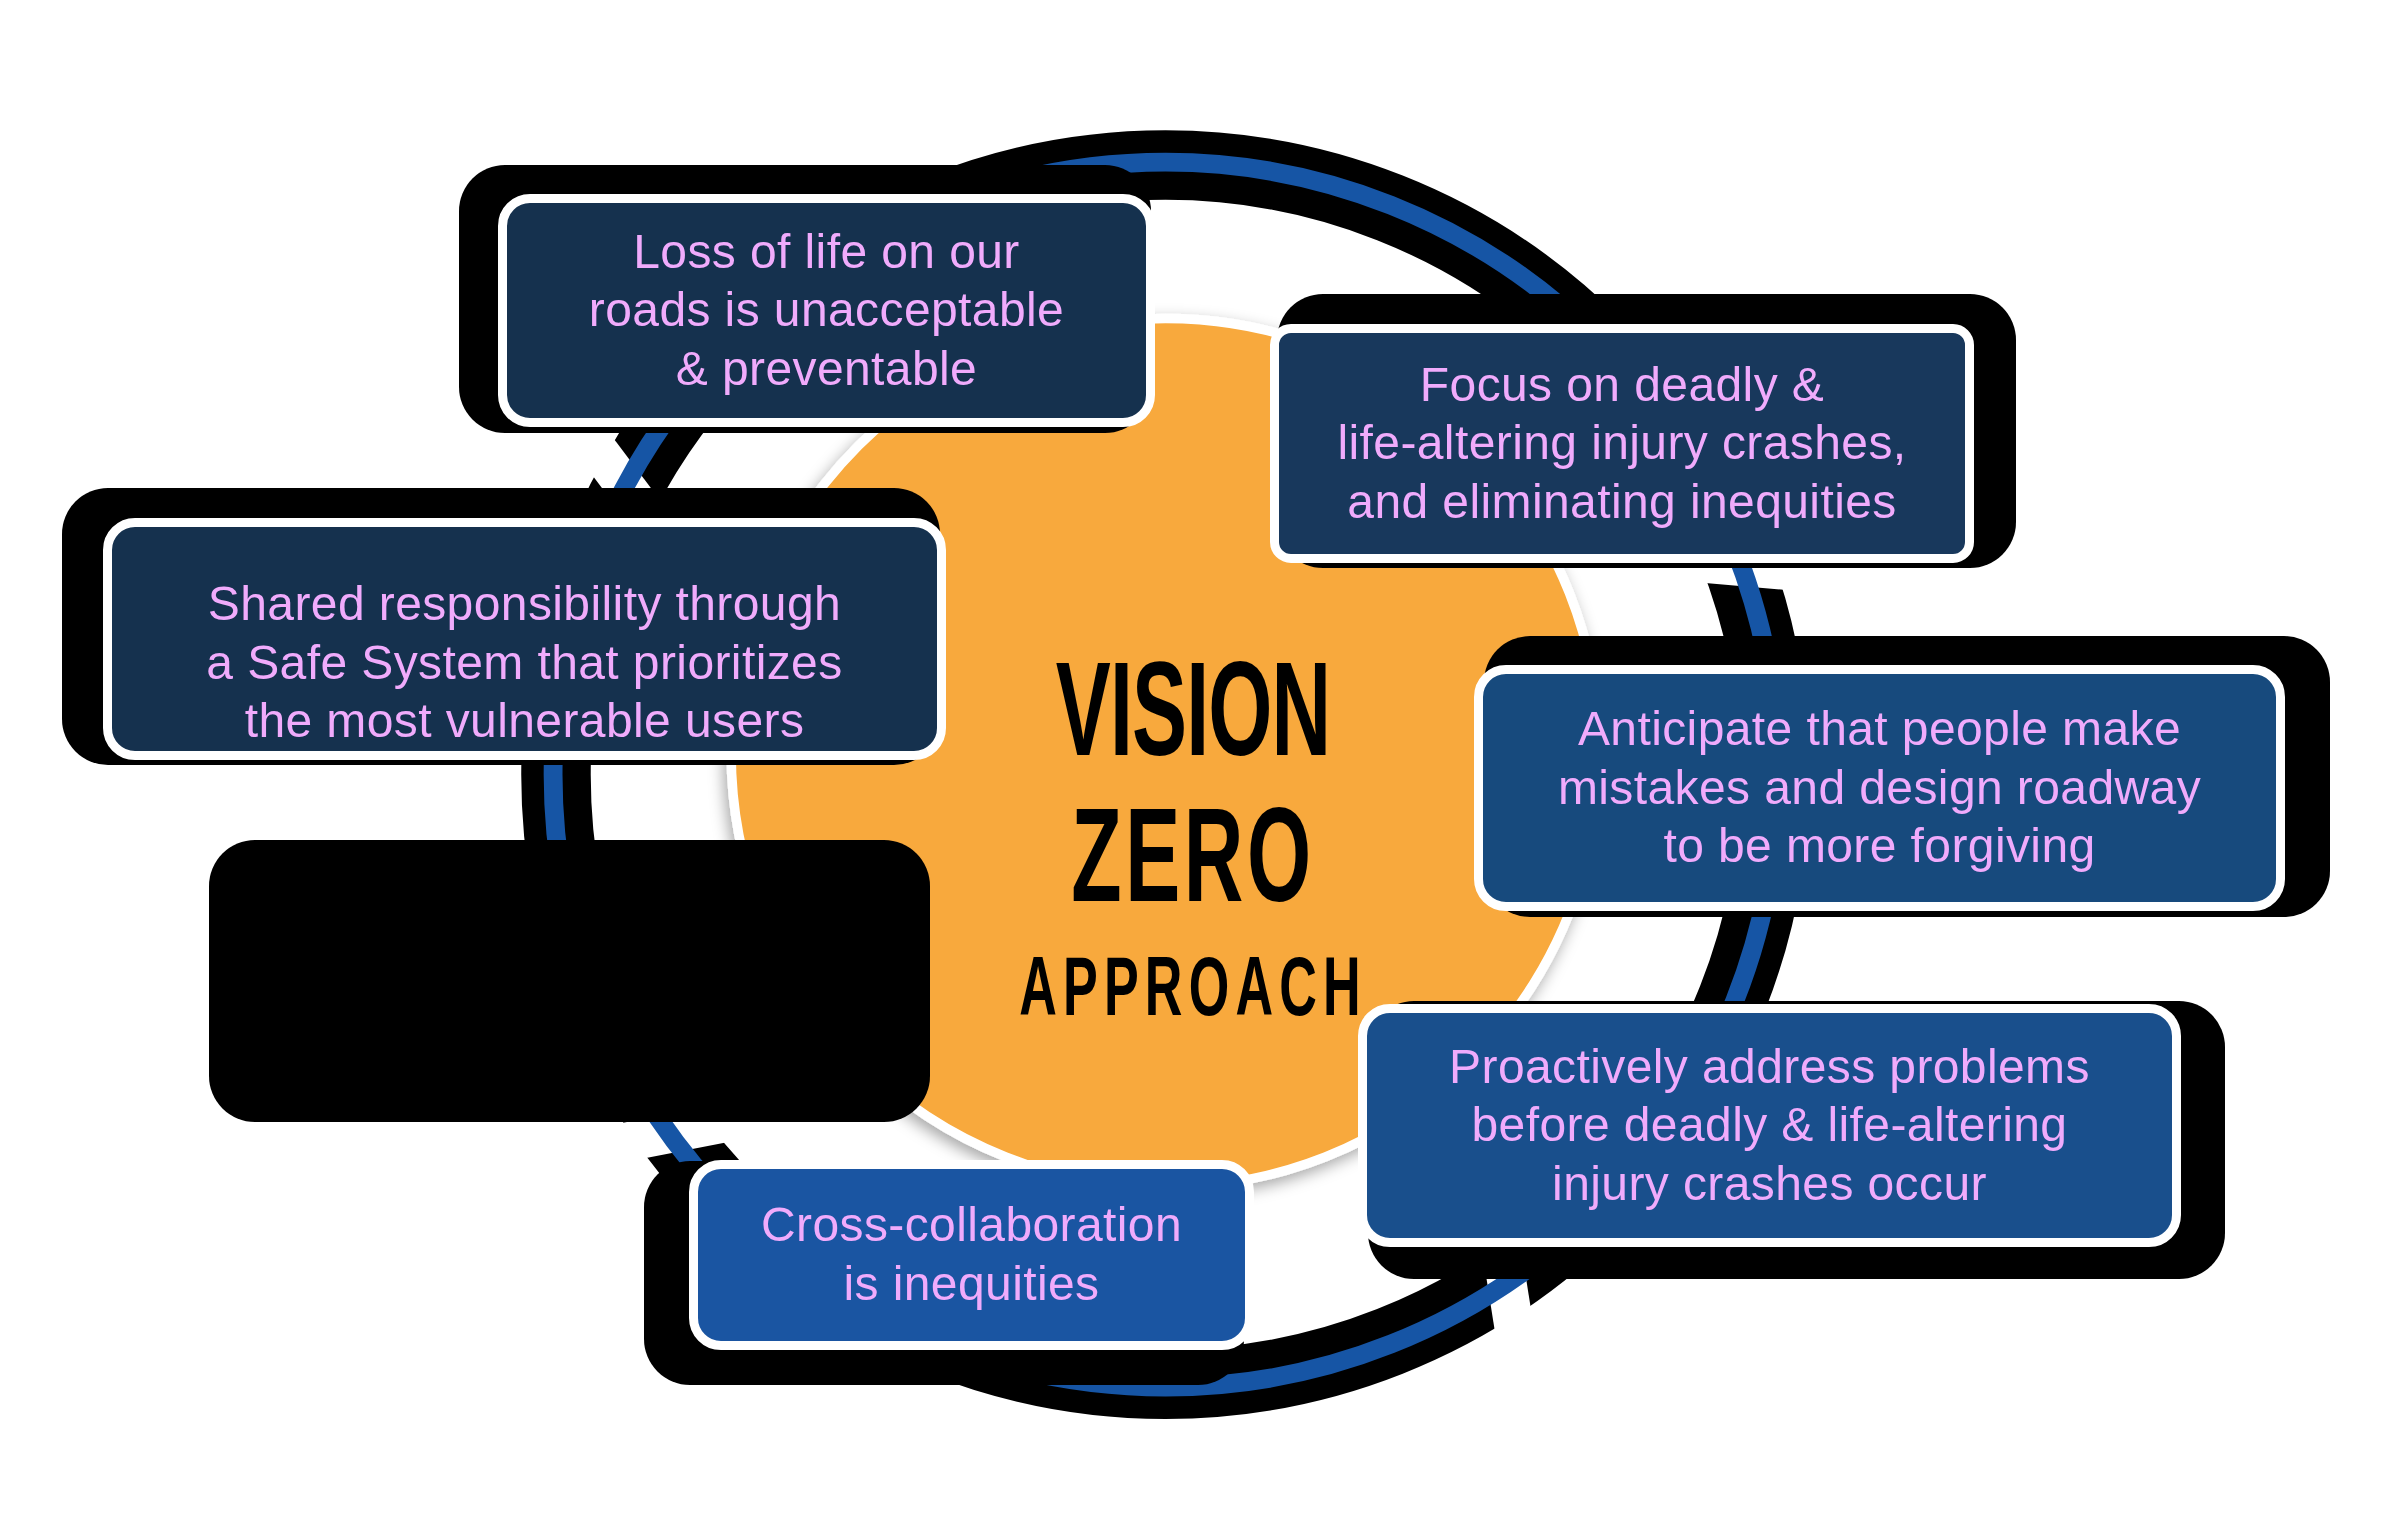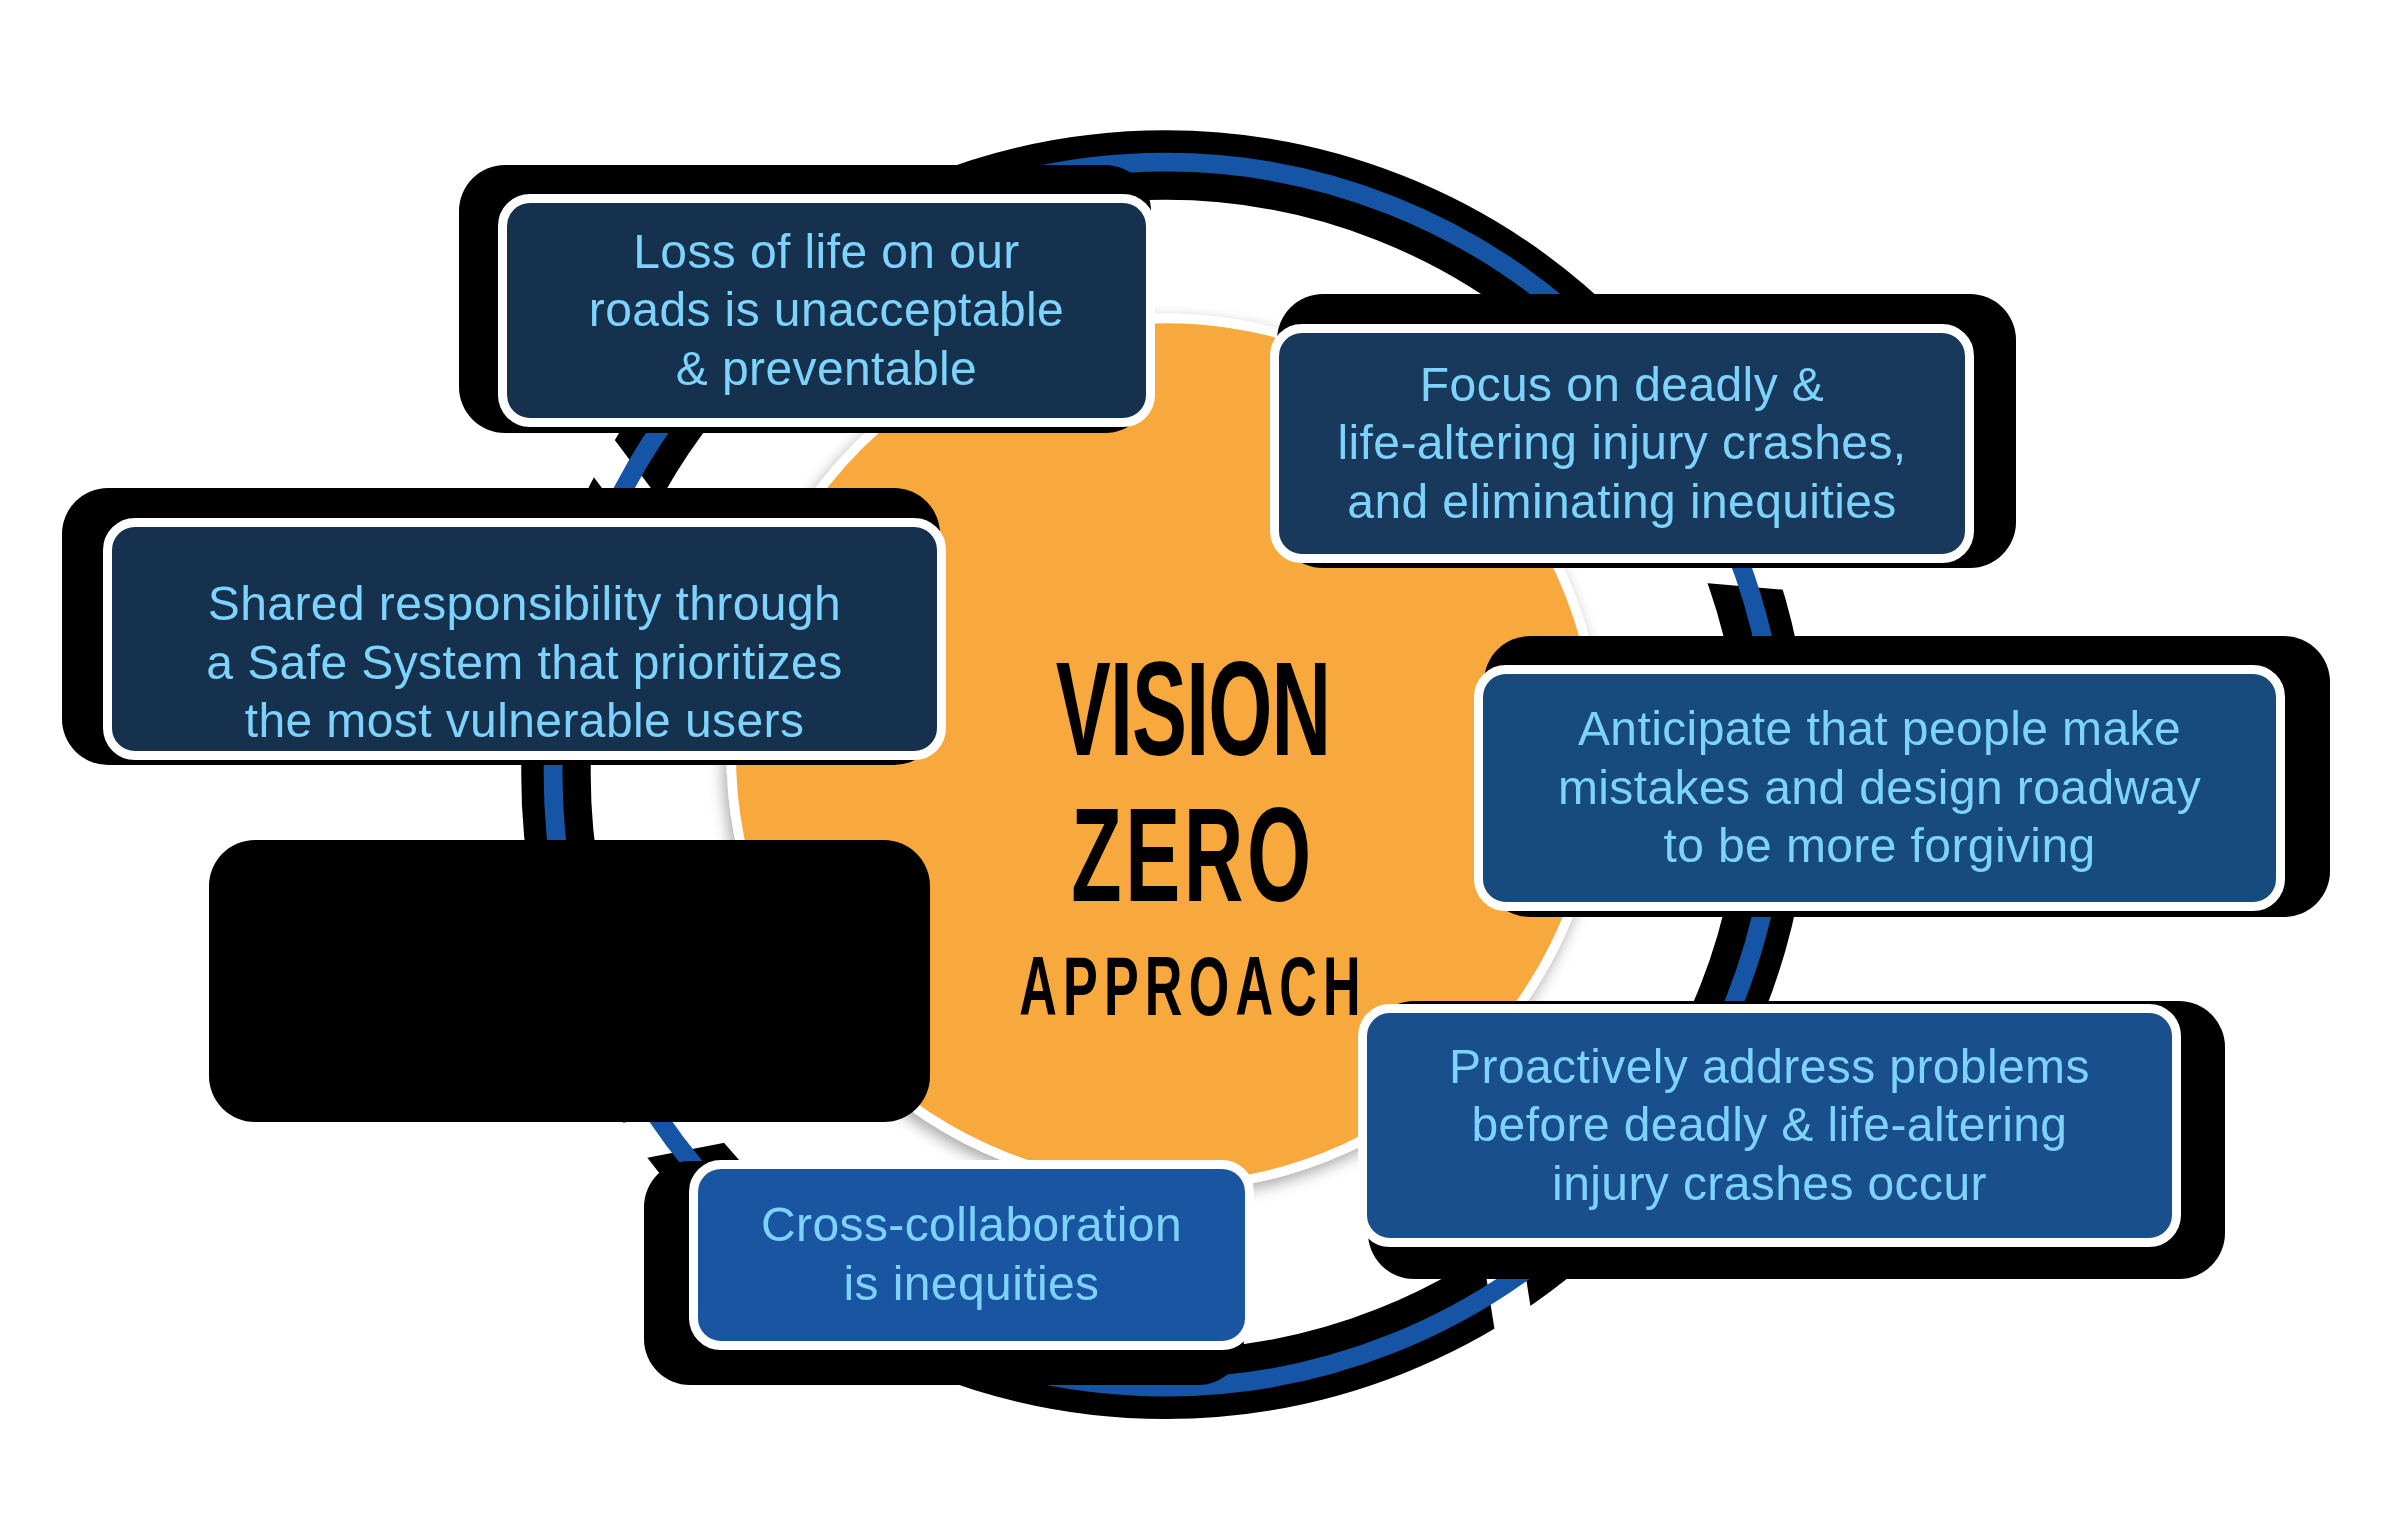--- a/index.html
+++ b/index.html
@@ -16,21 +16,21 @@
   .b4{left:1484px;top:636px;width:846px;height:281px;}
   .b5{left:209px;top:840px;width:721px;height:282px;}
   .b6{left:1368px;top:1001px;width:857px;height:278px;}
   .b7{left:644px;top:1161px;width:600px;height:224px;}
   
   .pbox{
     position:absolute;z-index:3;border:9.4px solid #ffffff;border-radius:32px;
     box-sizing:border-box;display:flex;align-items:center;justify-content:center;
   }
   .ptext{
-    color:#7dd3fc;font-size:48px;line-height:1.22;text-align:center;
+    color:#f0abfc;font-size:48px;line-height:1.22;text-align:center;
     white-space:pre-line;letter-spacing:0.4px;
   }
   .p1{left:498px;top:194px;width:657px;height:233px;}
   .p2{left:1270px;top:324px;width:704px;height:239px;}
   .p3{left:103px;top:518px;width:843px;height:242px;}
   .p4{left:1474px;top:657px;width:811px;height:246px;}
   .p5{left:252px;top:846px;width:686px;height:248px;}
   .p6{left:1358px;top:1004px;width:823px;height:243px;}
   .p7{left:689px;top:1160px;width:565px;height:190px;}
   
@@ -88,21 +88,21 @@
   <div class="backing b5"></div>
   <div class="backing b6"></div>
   <div class="backing b7"></div>
 
   <div class="pbox p1" style="background-color: rgb(21, 49, 78);">
     <div class="ptext">Loss of life on our
 roads is unacceptable
 &amp; preventable</div>
   </div>
 
-  <div class="pbox p2" style="background-color: rgb(24, 56, 92);">
+  <div class="pbox p2" style="background-color: rgb(24, 56, 92); border-radius: 21px;">
     <div class="ptext">Focus on deadly &amp;
 life-altering injury crashes,
 and eliminating inequities</div>
   </div>
 
   <div class="pbox p3" style="background-color: rgb(21, 49, 78); align-items: flex-end;">
     <div class="ptext">Shared responsibility through
 a Safe System that prioritizes
 the most vulnerable users</div>
   </div>

